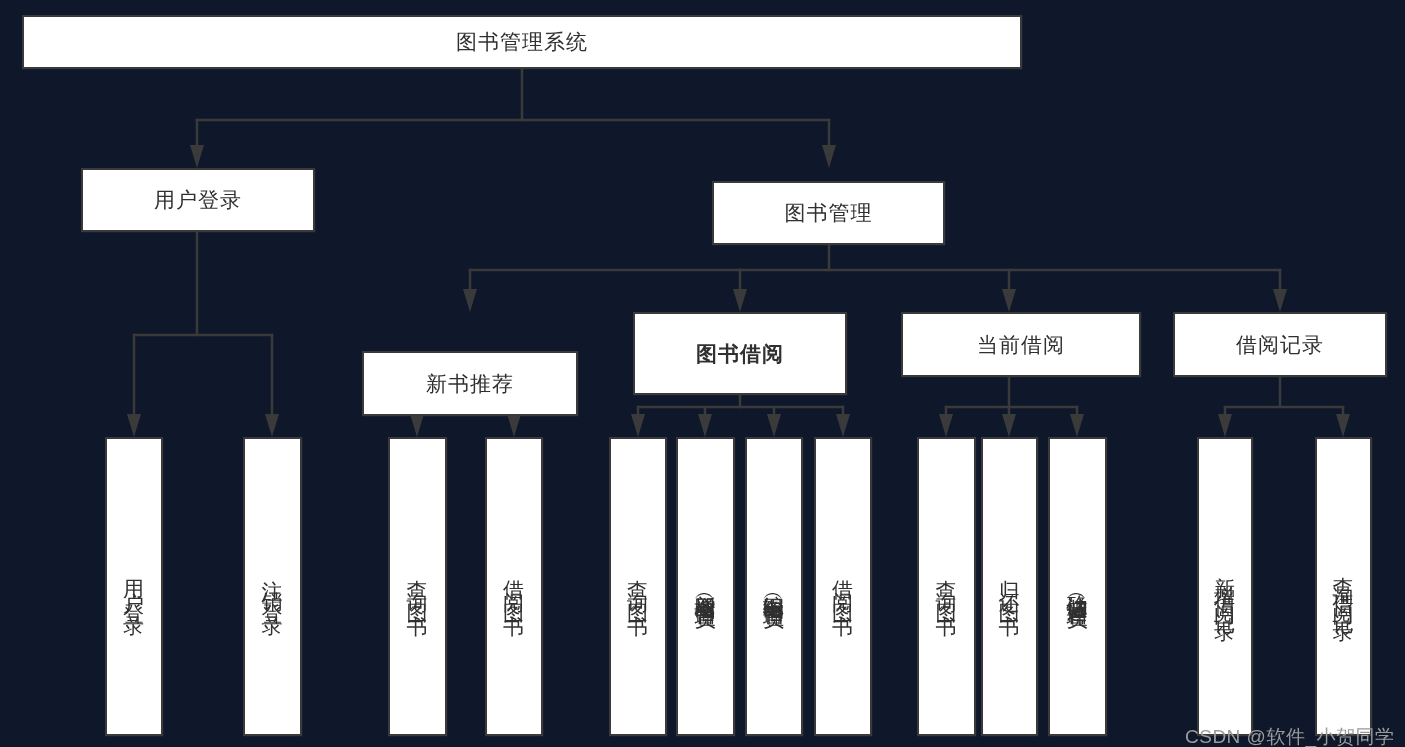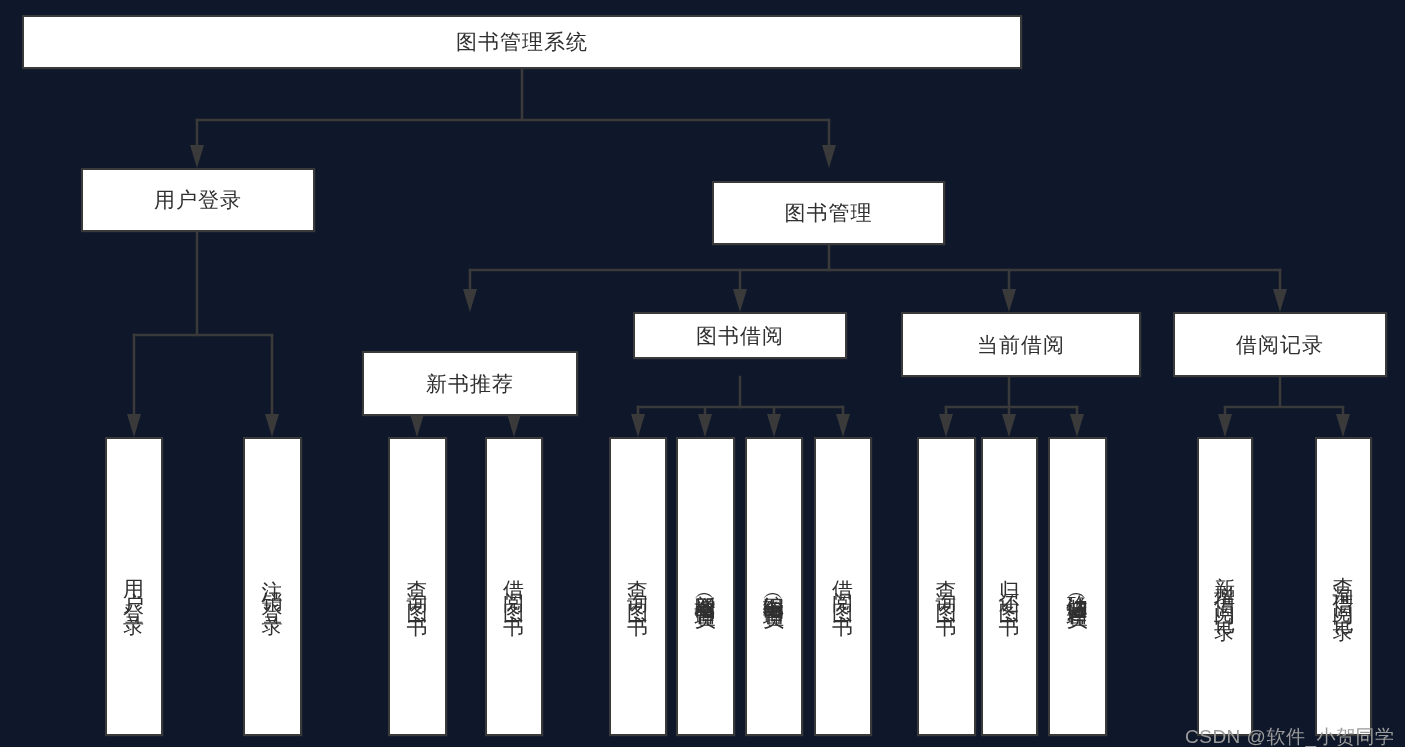--- a/index.html
+++ b/index.html
@@ -32,21 +32,21 @@
     color: #303030;
     font-size: 21px;
     letter-spacing: 1px;
     z-index: 2;
     box-shadow: 0.5px 0.5px 0 rgba(58,58,58,0.45);
   }
   .node.root   { left: 22px;  top: 15px;  width: 1000px; height: 54px; }
   .node.l2a    { left: 81px;  top: 168px; width: 234px;  height: 64px; }
   .node.l2b    { left: 712px; top: 169px; width: 233px;  height: 64px; margin-top: 12px; }
   .node.l3a    { left: 362px; top: 312px; width: 216px;  height: 65px; margin-top: 39px; }
-  .node.l3b    { left: 633px; top: 312px; width: 214px;  height: 47px; }
+  .node.l3b    { left: 633px; top: 312px; width: 214px;  height: 83px; font-weight: bold; }
   .node.l3c    { left: 901px; top: 312px; width: 240px;  height: 65px; }
   .node.l3d    { left: 1173px;top: 312px; width: 214px;  height: 65px; }
   .leaf {
     position: absolute;
     box-sizing: border-box;
     border: 2px solid #3a3a3a;
     background: #ffffff;
     top: 437px;
     height: 299px;
     display: flex;

